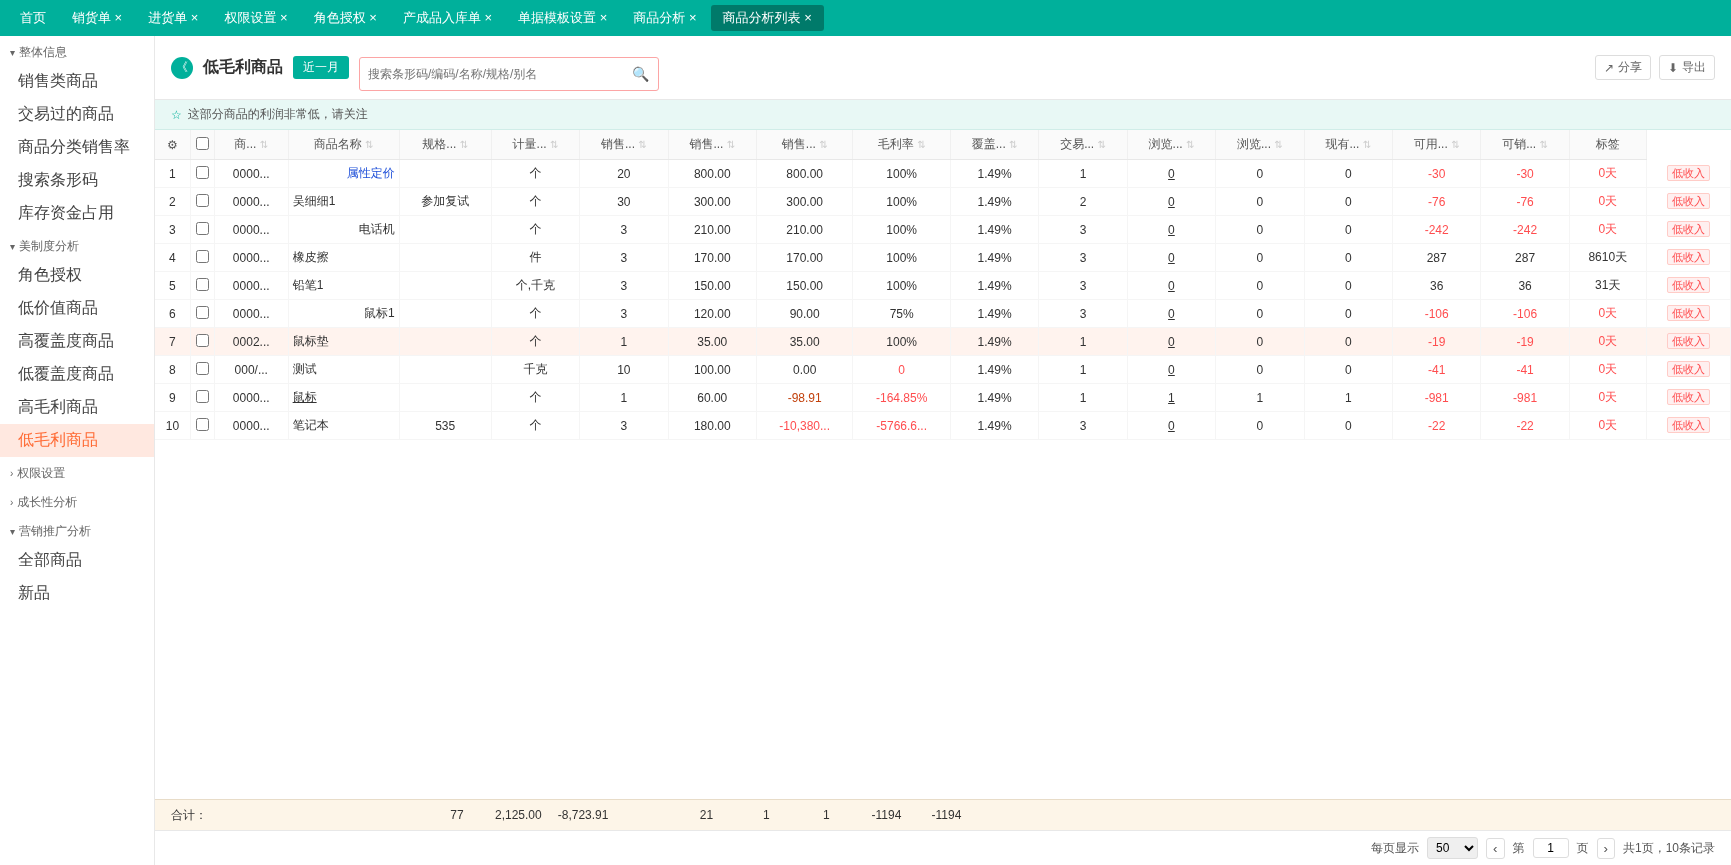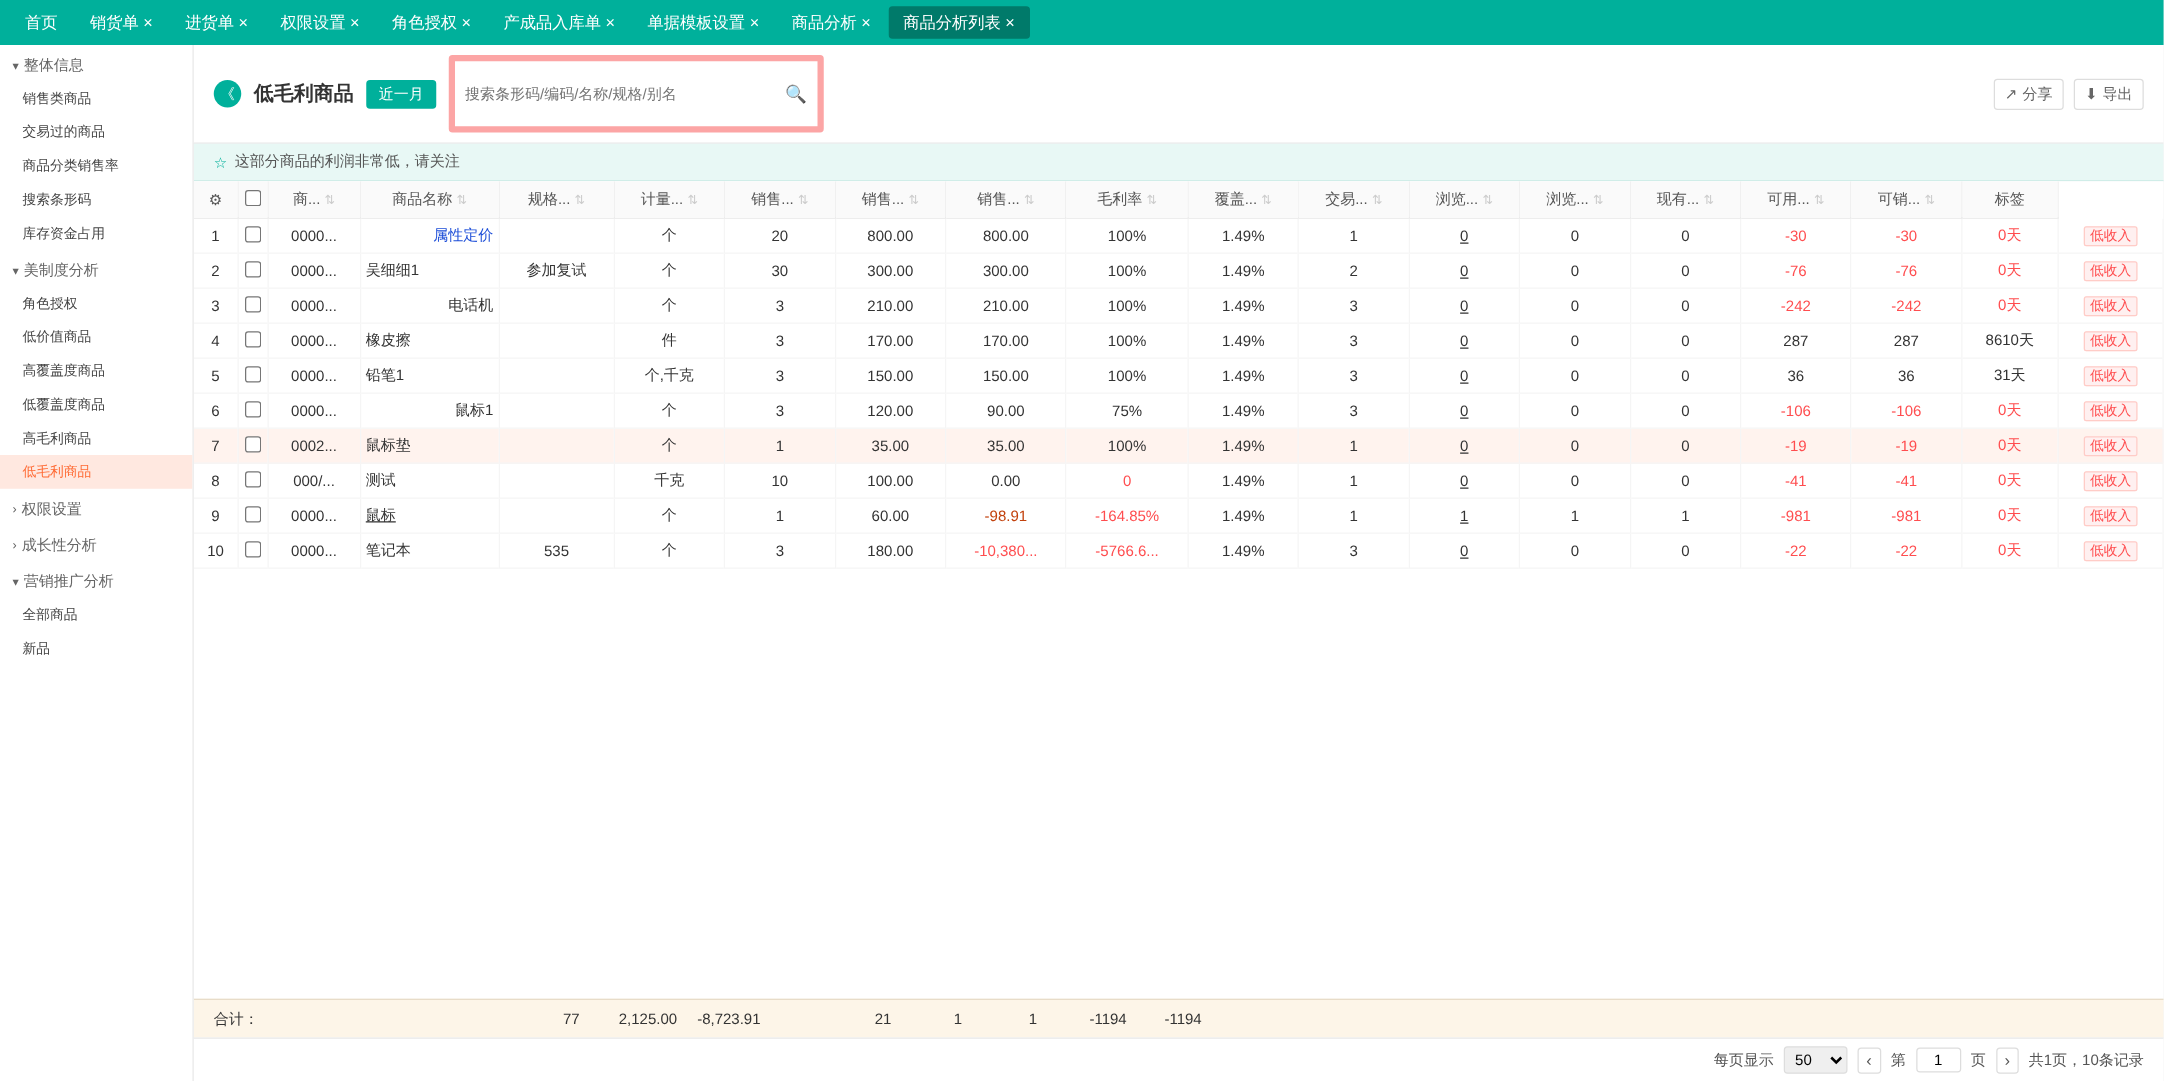--- a/index.html
+++ b/index.html
@@ -42,21 +42,21 @@
       display: flex;
       align-items: center;
       gap: 4px;
       cursor: pointer;
     }
     .sidebar-group-title .arrow { font-size: 10px; }
     .sidebar-item {
       padding: 6px 10px 6px 18px;
       cursor: pointer;
       color: #444;
-      font-size: 11px;
+      font-size: 16px;
       white-space: nowrap;
       font-family: Liberation Serif, serif;
     }
     .sidebar-item.active { background: #ffe8e0; color: #ff6b35; }
 
     
     .main { flex: 1; display: flex; flex-direction: column; overflow: hidden; }
 
     
     .main-header {
@@ -73,25 +73,26 @@
       color: #fff;
       border: none;
       border-radius: 3px;
       padding: 3px 10px;
       font-size: 12px;
       cursor: pointer;
     }
     .search-box {
       display: flex;
       align-items: center;
-      border: 5px solid #fca5a5;
-      border-radius: 3px;
-      padding: 18px 8px;
+      border: 1px solid #fca5a5;
+      border-radius: 3px;
+      padding: 8px 8px;
       flex: 1;
       max-width: 300px;
+      margin-top: 13px;
     }
     .search-box input {
       border: none;
       outline: none;
       font-size: 12px;
       flex: 1;
       color: #999;
     }
     .search-icon { color: #999; font-size: 14px; }
     .header-actions { margin-left: auto; display: flex; gap: 8px; }

